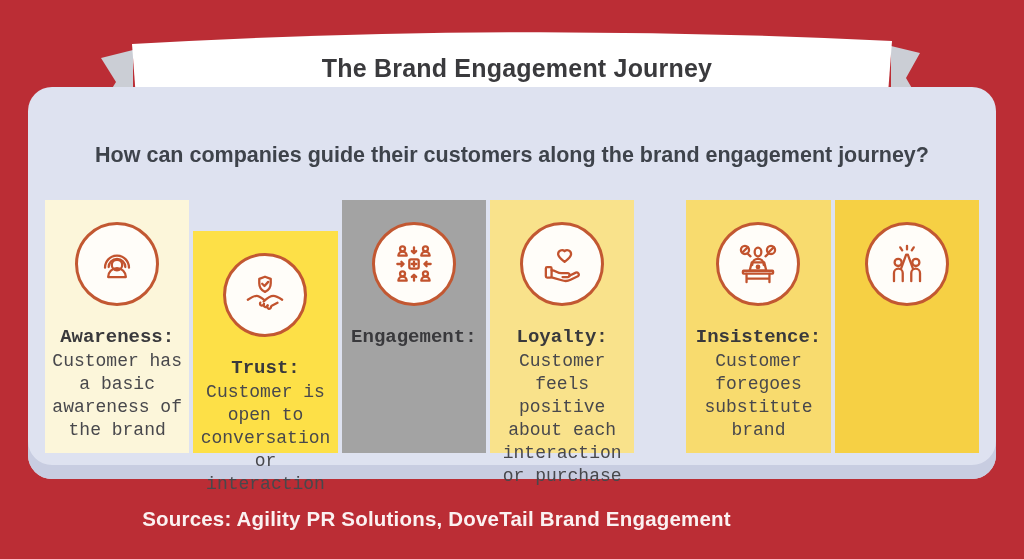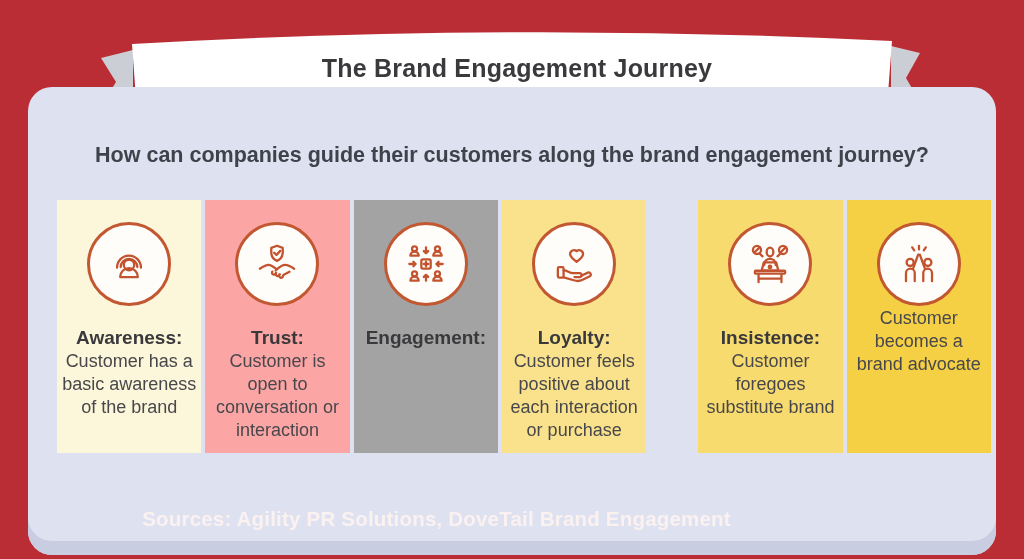--- a/index.html
+++ b/index.html
@@ -7,31 +7,31 @@
     width:1024px;height:559px;position:relative;overflow:hidden;
     background:#bb2d35;
     font-family:"Liberation Sans","DejaVu Sans",sans-serif;
   }
   .ribbon-svg{position:absolute;left:0;top:0;width:1024px;height:150px;}
   .banner-title{
     position:absolute;left:5px;top:54px;width:1024px;text-align:center;
     font-size:25px;font-weight:bold;color:#3a3a3d;letter-spacing:.2px;
   }
   .panel{
-    position:absolute;left:28px;top:87px;width:968px;height:468px;
+    position:absolute;left:28px;top:87px;width:968px;height:392px;
     background:#dee2f0;border-radius:24px;
     box-shadow:inset 0 -14px 0 #c8cde1;
   }
   .question{
     position:absolute;left:0;top:56px;width:968px;text-align:center;
     font-size:21.5px;font-weight:bold;color:#3e434b;
   }
   .cards{
-    position:absolute;left:29px;top:113px;width:934px;height:253px;
-    display:flex;gap:4px;
+    position:absolute;left:17px;top:113px;width:934px;height:253px;
+    display:flex;gap:4px;font-family:Liberation Mono, monospace;
   }
   .card{
     flex:1 1 0;text-align:center;padding-top:22px;box-sizing:border-box;
   }
   .icon-circle{
     width:84px;height:84px;margin:0 auto;background:#fffdf9;
     border:3px solid #c25832;border-radius:50%;
     display:flex;align-items:center;justify-content:center;box-sizing:border-box;
   }
   .icon-circle svg{width:50px;height:50px;}
@@ -72,21 +72,21 @@
             <path d="M16,27 a8,8 0 1,1 16,0"></path>
             <circle cx="24" cy="25" r="5"></circle>
             <path d="M15.5,36.5 a8.5,8.5 0 0,1 17,0 z"></path>
           </g>
         </svg>
       </div>
       <h3>Awareness:</h3>
       <p>Customer has a basic awareness of the brand</p>
     </div>
 
-    <div class="card" style="background: #fca5a5;">
+    <div class="card" style="background: #fde047; margin-top: 31px;">
       <div class="icon-circle">
         <svg viewBox="0 0 48 48">
           <g class="ic">
             <path d="M24,6.5 l5.5,2 v4.2 c0,4.6 -2.5,7 -5.5,8.3 c-3,-1.3 -5.5,-3.7 -5.5,-8.3 v-4.2 z"></path>
             <path d="M21.3,13.2 l2.2,2.2 l3.6,-4"></path>
             <path d="M7.5,28.5 c3,-2 6.5,-3.7 8.5,-3.7 c2.5,0 5,2.2 7.5,4.2"></path>
             <path d="M40.5,28.5 c-3,-2 -6.5,-3.7 -8.5,-3.7 c-3,0 -6.8,3 -9.3,5.4"></path>
             <path d="M19.5,31.3 a1.9,1.9 0 1,0 3.5,1.3"></path>
             <path d="M23,32.7 a1.9,1.9 0 1,0 3.5,1.3"></path>
             <path d="M26.5,34 a1.9,1.9 0 1,0 3.3,1.1"></path>
@@ -167,19 +167,18 @@
             <path d="M24,6.5 v3.5 M17.5,8 l1.9,2.9 M30.5,8 l-1.9,2.9"></path>
             <circle cx="15.5" cy="22.5" r="3.4"></circle>
             <path d="M11.5,40.5 v-7.8 a4.2,4.2 0 0,1 8.4,0 V40.5"></path>
             <path d="M18.3,28.5 C20,24 21.8,18.8 23.2,15"></path>
             <circle cx="32.5" cy="22.5" r="3.4"></circle>
             <path d="M28.1,40.5 v-7.8 a4.2,4.2 0 0,1 8.4,0 V40.5"></path>
             <path d="M29.7,28.5 C28,24 26.2,18.8 24.8,15"></path>
           </g>
         </svg>
       </div>
-      <p>Customer becomes a brand advocate</p>
     </div>
 
   </div>
 </div>
 
 <div class="sources">Sources: Agility PR Solutions, DoveTail Brand Engagement</div>
 
 </body></html>

